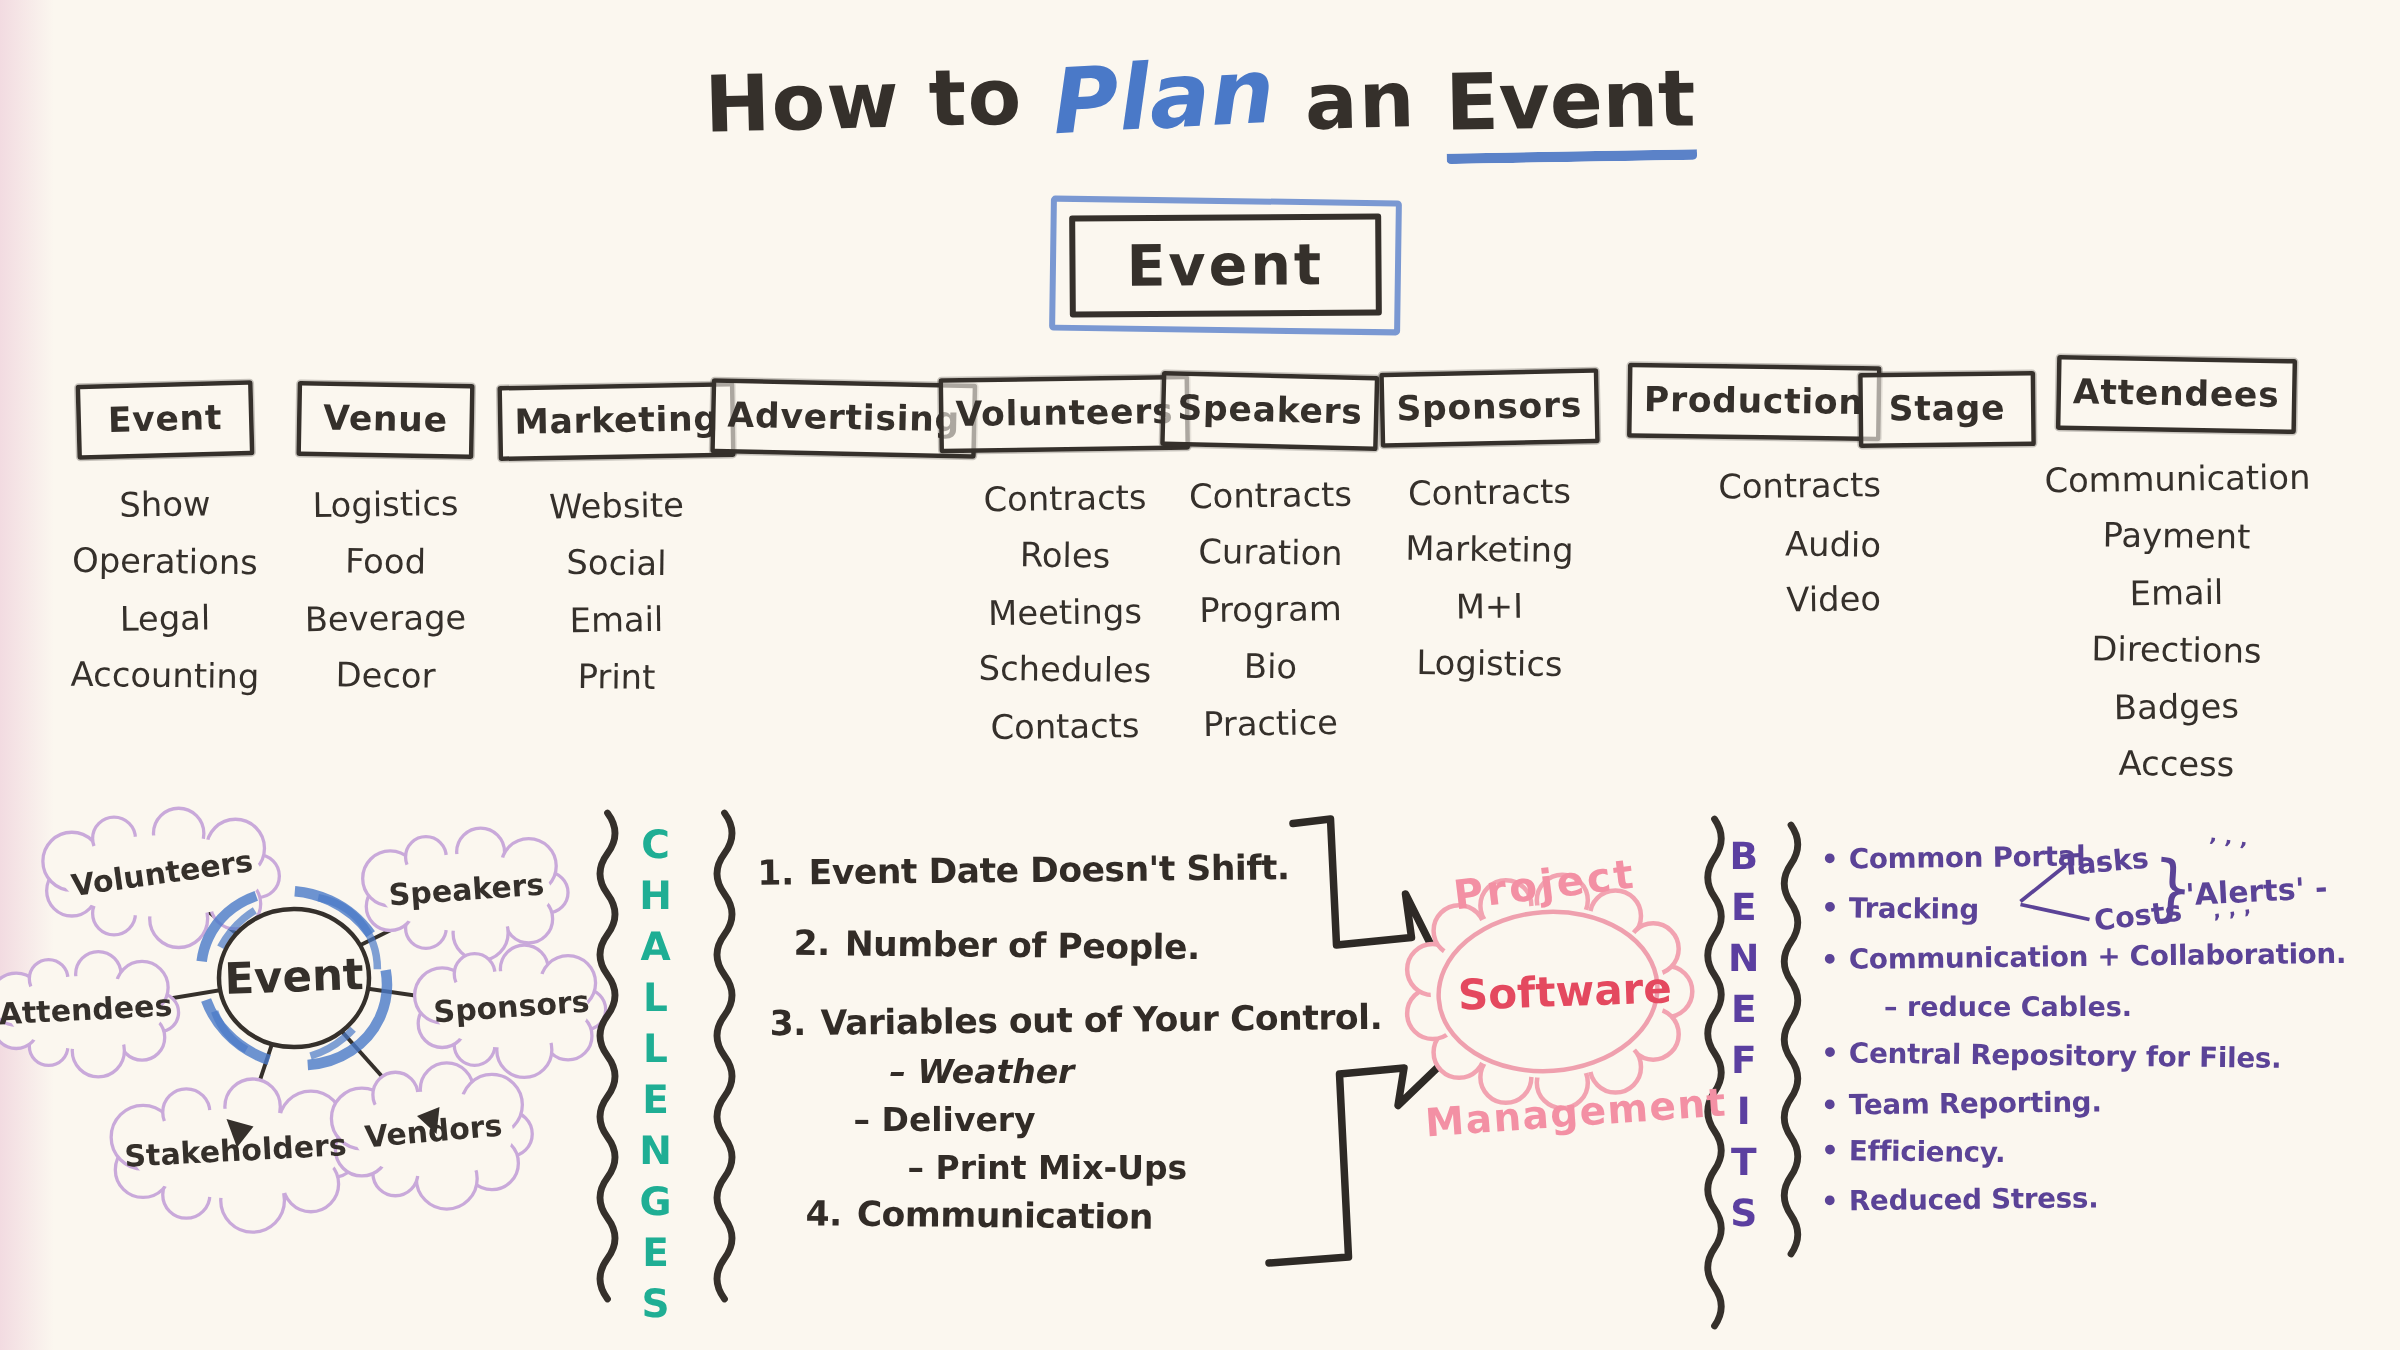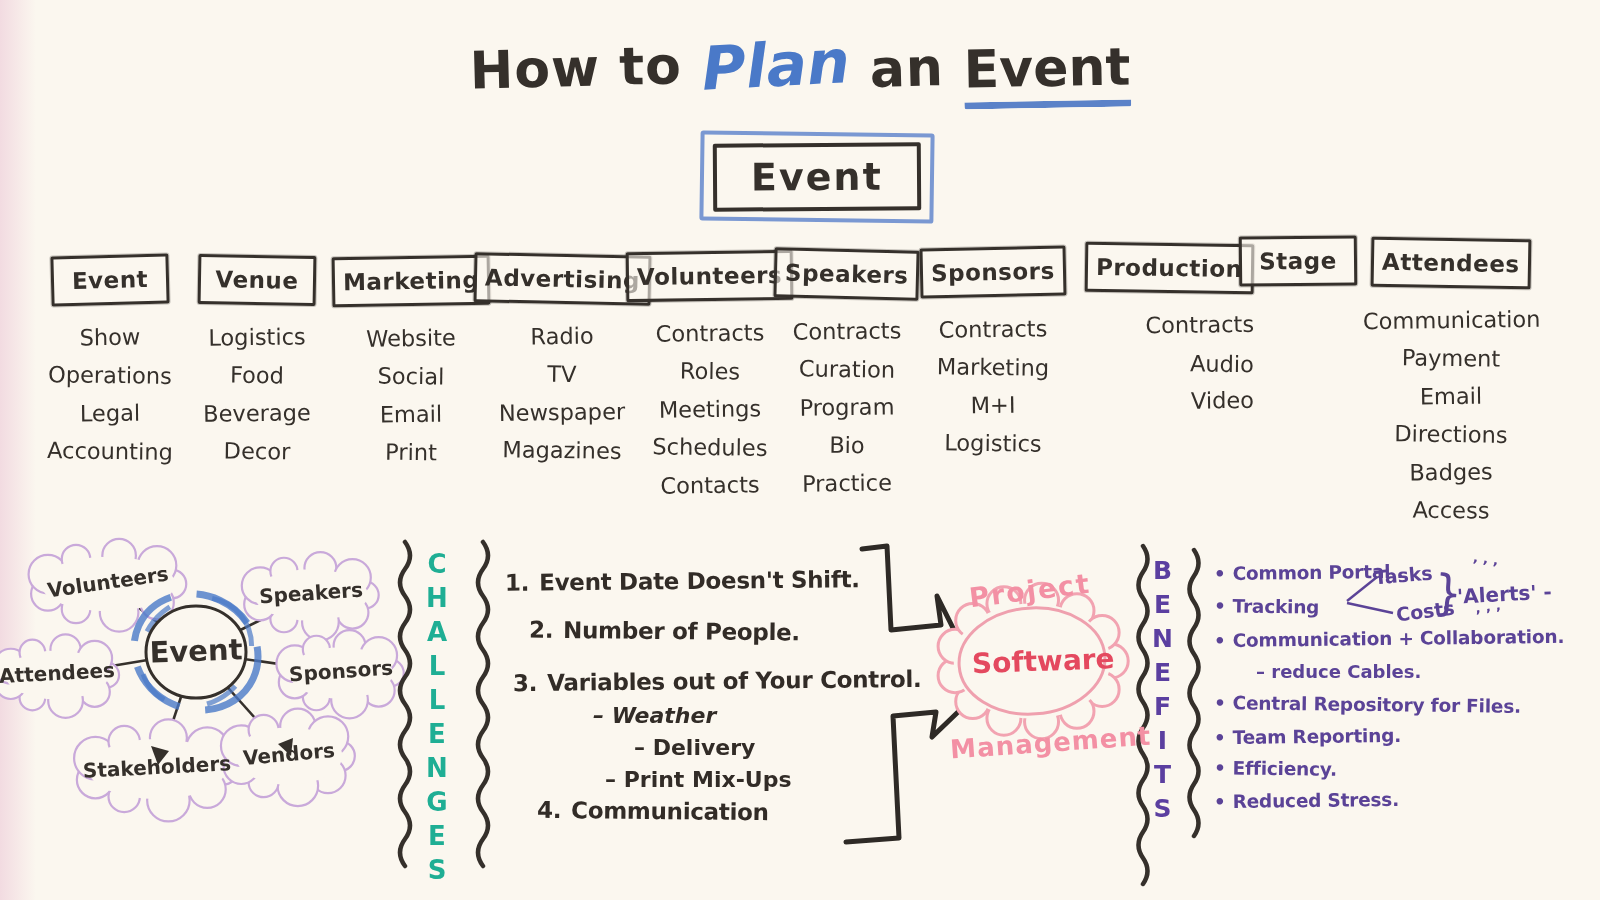--- a/index.html
+++ b/index.html
@@ -193,26 +193,21 @@
           <div class="col-item" style="transform: rotate(0.8deg);">Food</div>
           <div class="col-item" style="transform: rotate(-0.8deg);">Beverage</div>
           <div class="col-item" style="transform: rotate(0.8deg);">Decor</div>
         </div></div>
       <div class="col" style="left: 323px; top: 256px;"><div class="col-box" style="transform: rotate(-1deg);"><div class="col-title">Marketing</div></div><div class="col-items">
           <div class="col-item" style="transform: rotate(-0.8deg);">Website</div>
           <div class="col-item" style="transform: rotate(0.8deg);">Social</div>
           <div class="col-item" style="transform: rotate(-0.8deg);">Email</div>
           <div class="col-item" style="transform: rotate(0.8deg);">Print</div>
         </div></div>
-      <div class="col" style="left: 474px; top: 254px;"><div class="col-box" style="transform: rotate(1.2deg);"><div class="col-title">Advertising</div></div><div class="col-items">
-          <div class="col-item" style="transform: rotate(-0.8deg);">Radio</div>
-          <div class="col-item" style="transform: rotate(0.8deg);">TV</div>
-          <div class="col-item" style="transform: rotate(-0.8deg);">Newspaper</div>
-          <div class="col-item" style="transform: rotate(0.8deg);">Magazines</div>
-        </div></div>
+      <div class="col" style="left: 474px; top: 254px;"><div class="col-box" style="transform: rotate(1.2deg);"><div class="col-title">Advertising</div></div></div>
       <div class="col" style="left: 622px; top: 251px;"><div class="col-box" style="transform: rotate(-0.8deg);"><div class="col-title">Volunteers</div></div><div class="col-items">
           <div class="col-item" style="transform: rotate(-0.8deg);">Contracts</div>
           <div class="col-item" style="transform: rotate(0.8deg);">Roles</div>
           <div class="col-item" style="transform: rotate(-0.8deg);">Meetings</div>
           <div class="col-item" style="transform: rotate(0.8deg);">Schedules</div>
           <div class="col-item" style="transform: rotate(-0.8deg);">Contacts</div>
         </div></div>
       <div class="col" style="left: 759px; top: 249px;"><div class="col-box" style="transform: rotate(1.4deg);"><div class="col-title">Speakers</div></div><div class="col-items">
           <div class="col-item" style="transform: rotate(-0.8deg);">Contracts</div>
           <div class="col-item" style="transform: rotate(0.8deg);">Curation</div>
@@ -224,21 +219,21 @@
           <div class="col-item" style="transform: rotate(-0.8deg);">Contracts</div>
           <div class="col-item" style="transform: rotate(0.8deg);">Marketing</div>
           <div class="col-item" style="transform: rotate(-0.8deg);">M+I</div>
           <div class="col-item" style="transform: rotate(0.8deg);">Logistics</div>
         </div></div>
       <div class="col" style="left: 1078px; top: 243px; text-align: right;"><div class="col-box" style="transform: rotate(0.8deg);"><div class="col-title">Production</div></div><div class="col-items">
           <div class="col-item" style="transform: rotate(-0.8deg);">Contracts</div>
           <div class="col-item" style="transform: rotate(0.8deg);">Audio</div>
           <div class="col-item" style="transform: rotate(-0.8deg);">Video</div>
         </div></div>
-      <div class="col" style="left: 1210px; top: 236px;"><div class="col-box" style="transform: rotate(-0.6deg);"><div class="col-title">Stage</div></div></div>
+      <div class="col" style="left: 1210px; top: 248px;"><div class="col-box" style="transform: rotate(-0.6deg);"><div class="col-title">Stage</div></div></div>
       <div class="col" style="left: 1363px; top: 238px;"><div class="col-box" style="transform: rotate(1deg);"><div class="col-title">Attendees</div></div><div class="col-items">
           <div class="col-item" style="transform: rotate(-0.8deg);">Communication</div>
           <div class="col-item" style="transform: rotate(0.8deg);">Payment</div>
           <div class="col-item" style="transform: rotate(-0.8deg);">Email</div>
           <div class="col-item" style="transform: rotate(0.8deg);">Directions</div>
           <div class="col-item" style="transform: rotate(-0.8deg);">Badges</div>
           <div class="col-item" style="transform: rotate(0.8deg);">Access</div>
         </div></div>
     </div>
 
@@ -251,21 +246,21 @@
       <div class="txt mm-label" style="left: 214px; top: 742px; transform: rotate(-5deg);">Vendors</div>
     </div>
   <div class="txt mm-center" id="mm-center" style="left:141px;top:634px;transform:rotate(-2deg);">Event</div>
 
   <div class="vert-head" id="challenges-head">CHALLENGES</div>
   <div id="challenge-list">
       <div class="ch-item" style="left: 505px; top: 568px; transform: rotate(-0.6deg);"><span class="ch-num">1.</span><span>Event Date Doesn't Shift.</span></div>
       <div class="ch-item" style="left: 529px; top: 618px; transform: rotate(0.6deg);"><span class="ch-num">2.</span><span>Number of People.</span></div>
       <div class="ch-item" style="left: 513px; top: 668px; transform: rotate(-0.6deg);"><span class="ch-num">3.</span><span>Variables out of Your Control.</span></div>
       <div class="ch-sub" style="left: 593px; top: 703px; font-style: italic;">– Weather</div>
-      <div class="ch-sub" style="left: 634px; top: 735px;">– Delivery</div>
+      <div class="ch-sub" style="left: 569px; top: 735px;">– Delivery</div>
       <div class="ch-sub" style="left: 605px; top: 767px;">– Print Mix-Ups</div>
       <div class="ch-item" style="left: 537px; top: 798px; transform: rotate(0.6deg);"><span class="ch-num">4.</span><span>Communication</span></div>
     </div>
 
   <div class="txt sw-word" id="sw-top">Project</div>
   <div class="txt sw-word" id="sw-center">Software</div>
   <div class="txt sw-word" id="sw-bottom">Management</div>
 
   <div class="vert-head" id="benefits-head">BENEFITS</div>
   <div id="benefit-list">

